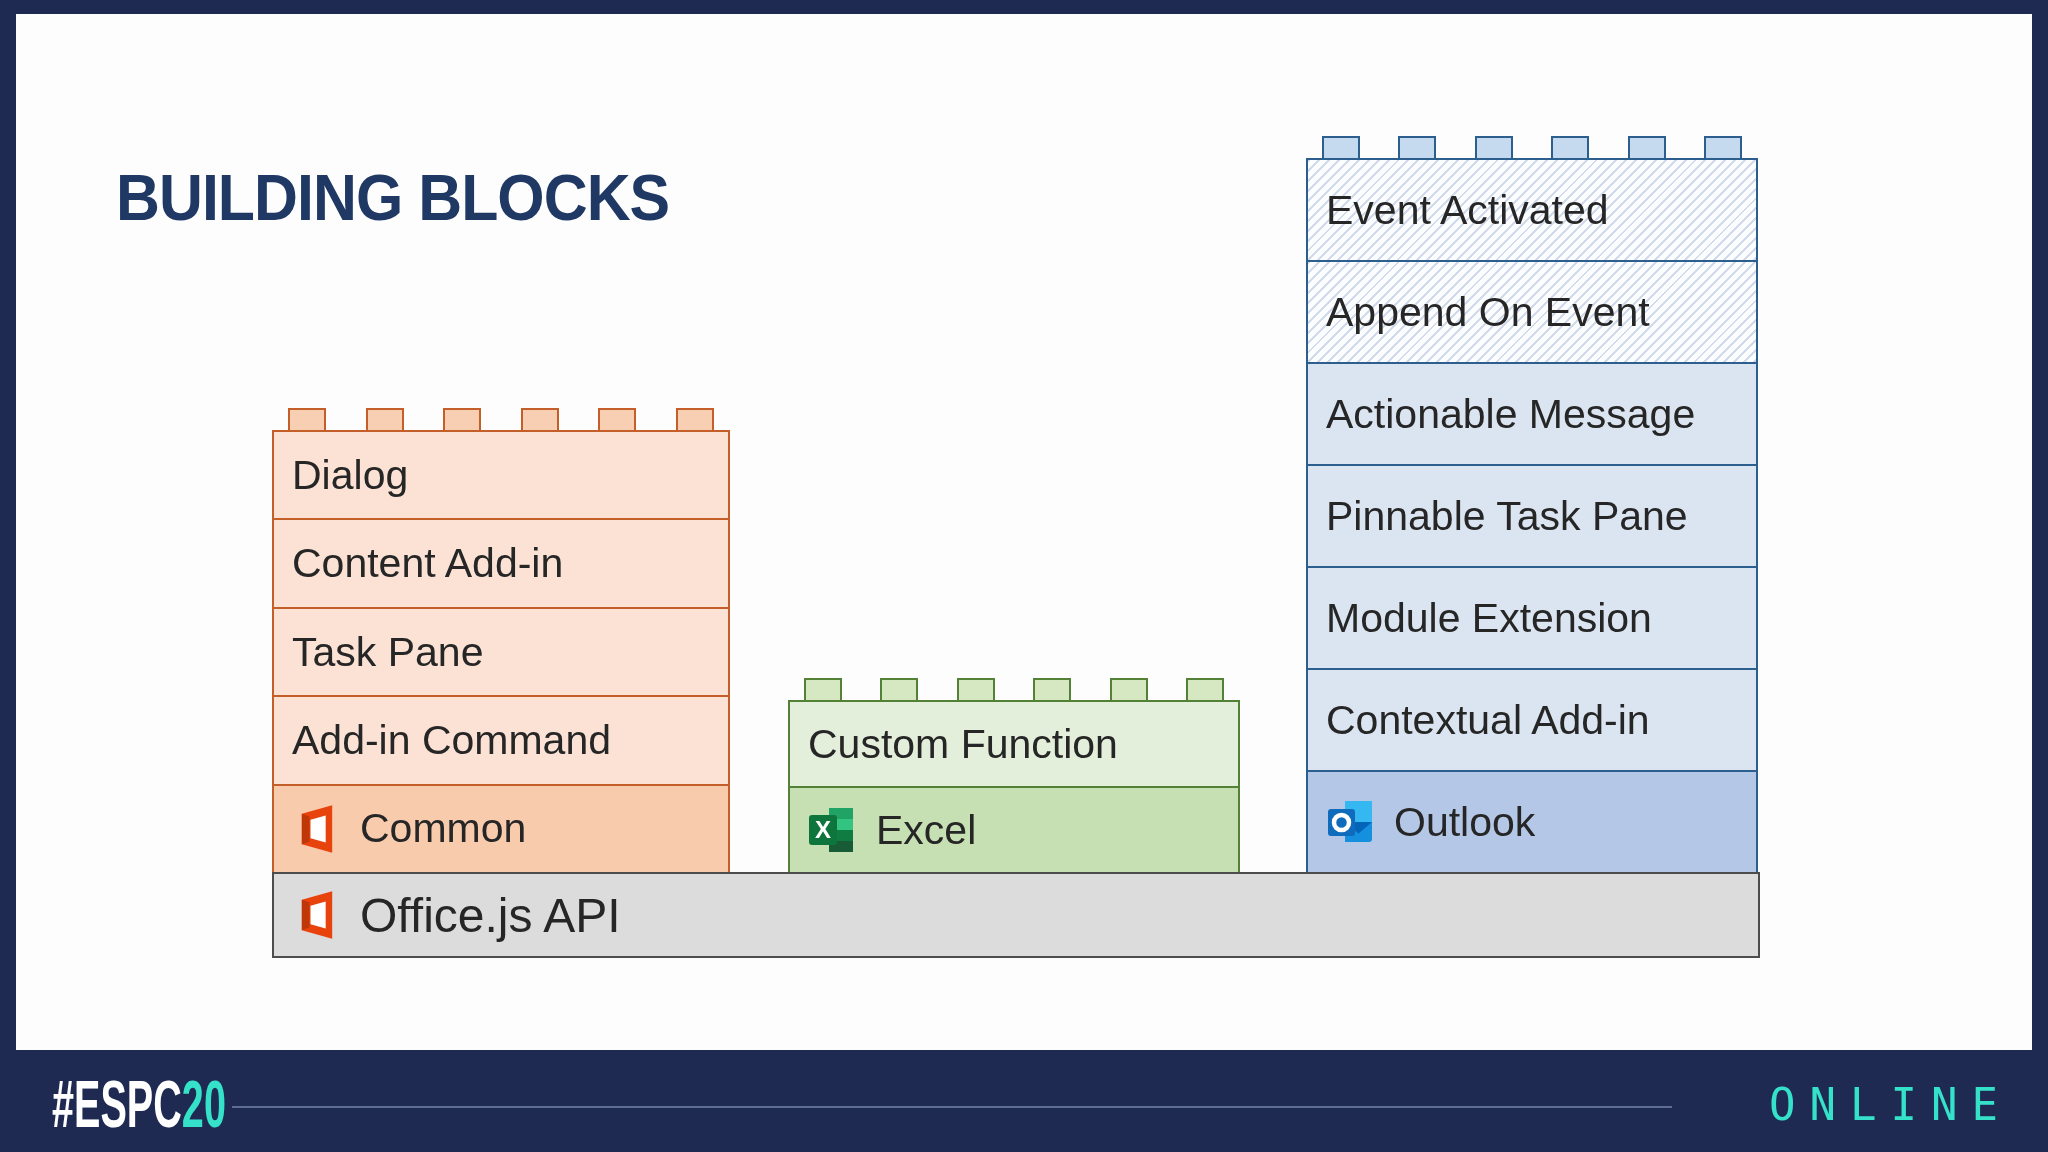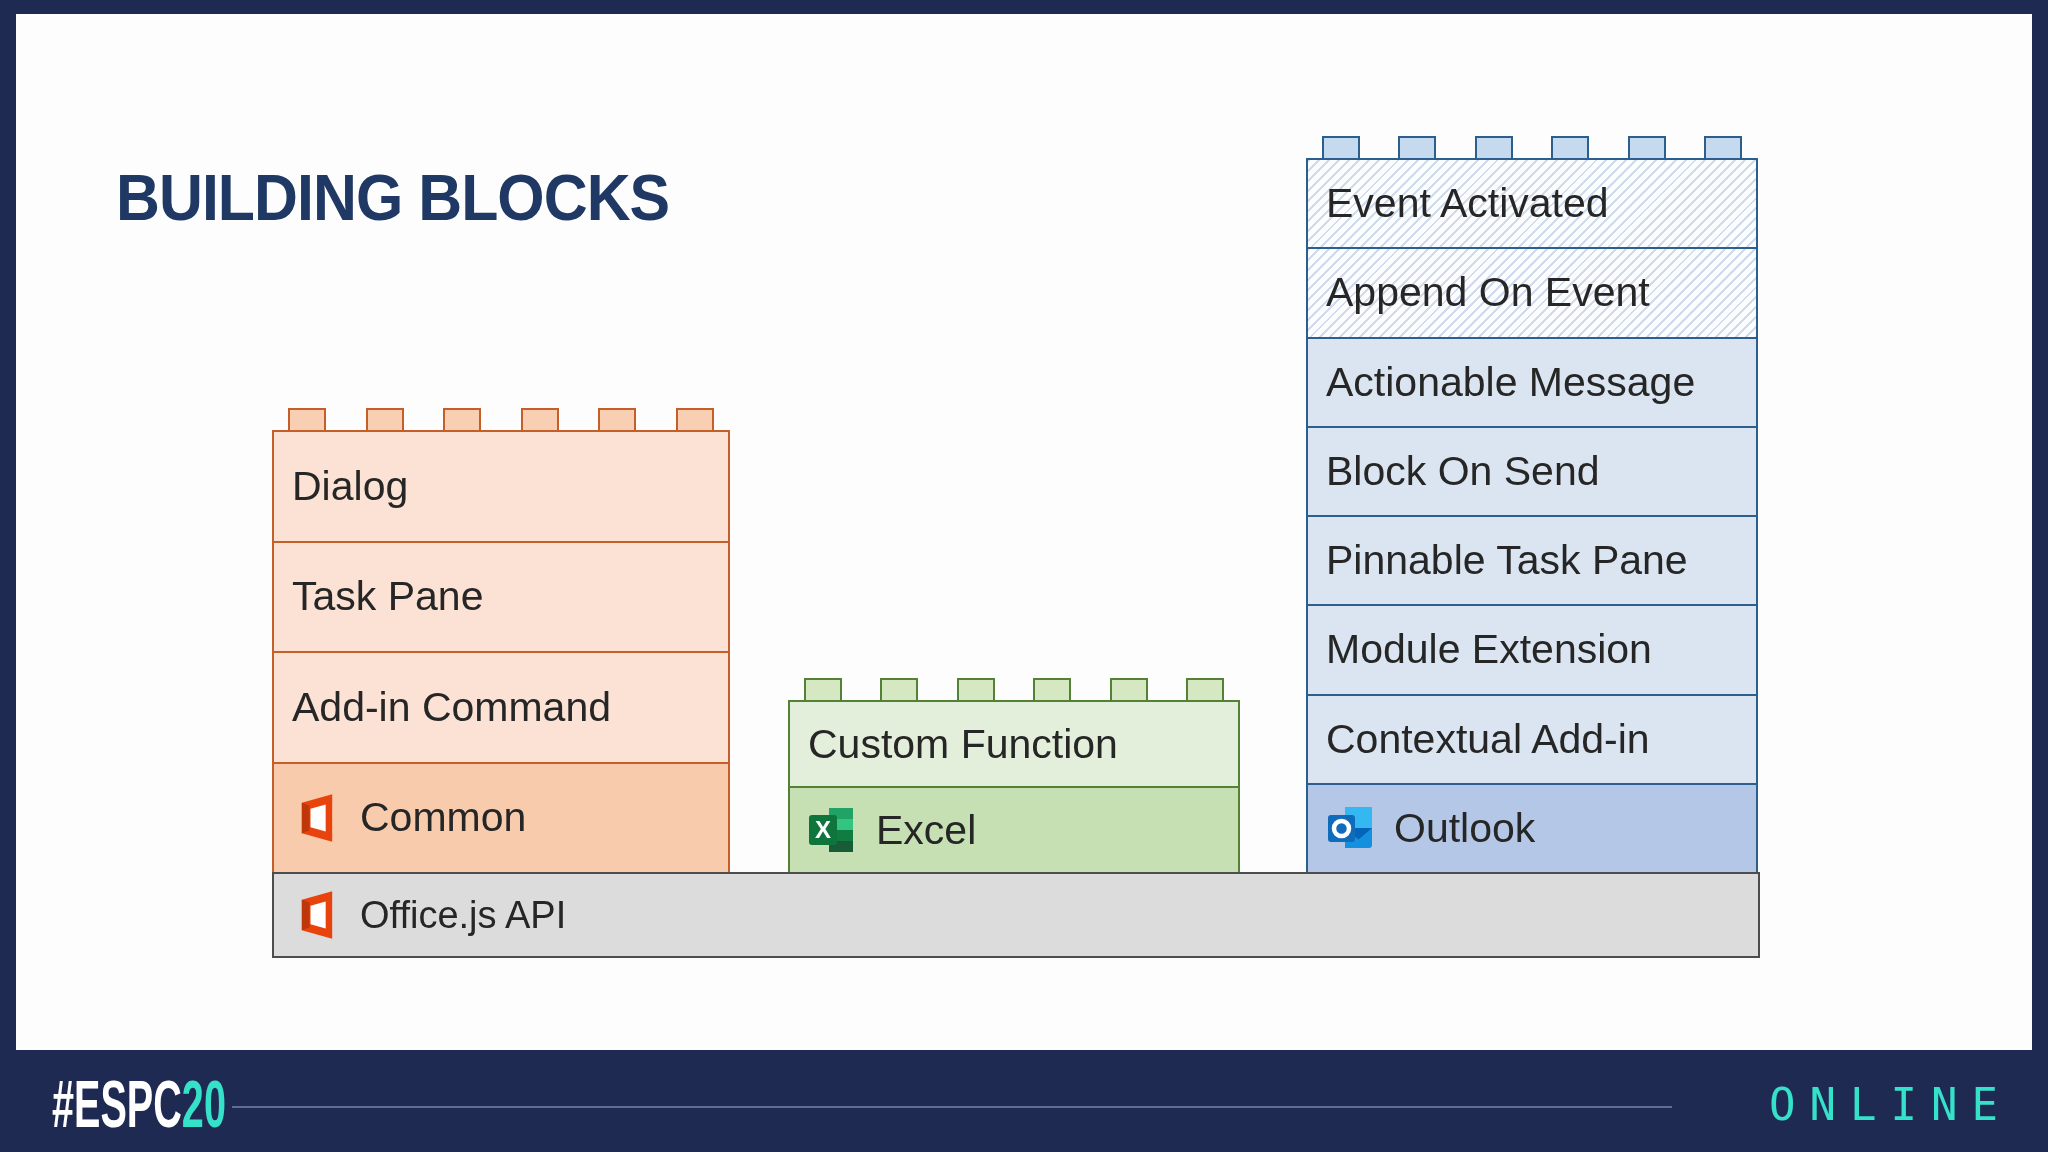--- a/index.html
+++ b/index.html
@@ -58,21 +58,21 @@
       repeating-linear-gradient(135deg,
         rgba(138,163,205,0.38) 0px, rgba(138,163,205,0.38) 2px,
         rgba(255,255,255,0) 2px, rgba(255,255,255,0) 7px),
       #fcfdff;
   }
   
   .foundation{
     position:absolute;left:272px;top:872px;width:1488px;height:86px;
     box-sizing:border-box;border:2px solid #4d4d4d;background:#dcdcdc;
     display:flex;align-items:center;gap:18px;padding-left:18px;
-    font-size:38px;color:#262626;
+    font-size:48px;color:#262626;
   }
   
   .footer-hashtag{
     position:absolute;left:52px;top:1066px;height:76px;display:flex;align-items:center;
     font-size:66px;font-weight:700;color:#ffffff;letter-spacing:0px;
     transform:scaleX(0.60);transform-origin:left center;white-space:nowrap;
   }
   .footer-hashtag .year{color:#35e1c9;}
   .footer-divider{
     position:absolute;left:232px;top:1106px;width:1440px;height:2px;background:#5d6d94;
@@ -95,20 +95,23 @@
     <i class="stud"></i>
       <i class="stud"></i>
       <i class="stud"></i>
       <i class="stud"></i>
       <i class="stud"></i>
       <i class="stud"></i>
   </div>
   <div class="brick-body" style="left:272px;top:430px;width:458px;height:444px;">
     <div class="brick-row">
         <span>Dialog</span>
+      </div>
+    <div class="brick-row">
+        <span>Content Add-in</span>
       </div>
     <div class="brick-row">
         <span>Task Pane</span>
       </div>
     <div class="brick-row">
         <span>Add-in Command</span>
       </div>
     <div class="brick-row base">
       <span class="icon-wrap">
         <svg width="44" height="52" viewBox="0 0 40 48">
@@ -164,23 +167,20 @@
     <div class="brick-row hatched">
         <span>Event Activated</span>
       </div>
     <div class="brick-row hatched">
         <span>Append On Event</span>
       </div>
     <div class="brick-row">
         <span>Actionable Message</span>
       </div>
     <div class="brick-row">
-        <span>Block On Send</span>
-      </div>
-    <div class="brick-row">
         <span>Pinnable Task Pane</span>
       </div>
     <div class="brick-row">
         <span>Module Extension</span>
       </div>
     <div class="brick-row">
         <span>Contextual Add-in</span>
       </div>
     <div class="brick-row base">
       <span class="icon-wrap">

